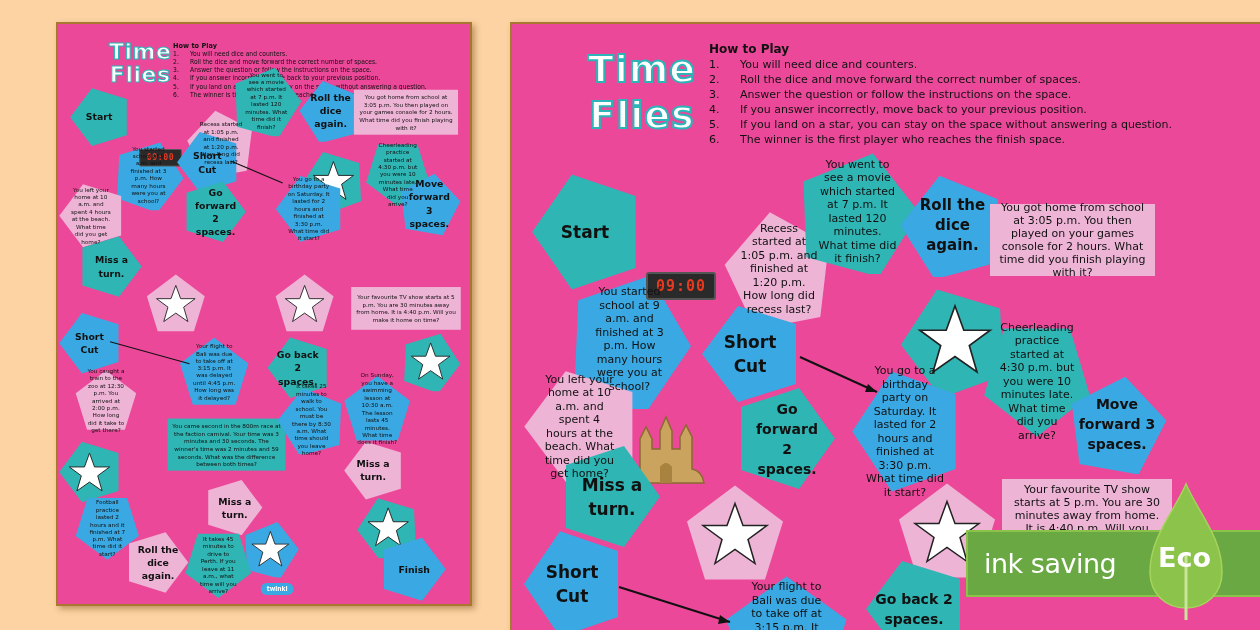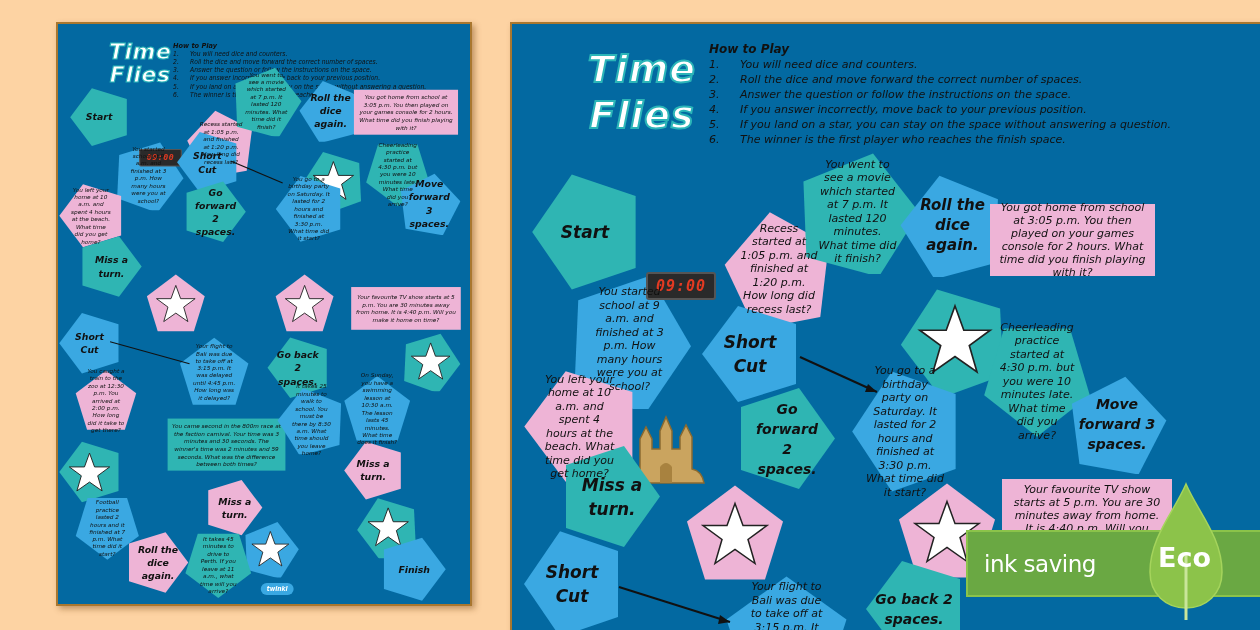--- a/index.html
+++ b/index.html
@@ -1,23 +1,22 @@
 <!DOCTYPE html>
 <html><head>
 <meta charset="utf-8">
 <style>
   * { box-sizing: border-box; margin: 0; padding: 0; }
   html, body { width: 1260px; height: 630px; overflow: hidden; }
   body { background: #fdd3a3; font-family: "DejaVu Sans", sans-serif; position: relative; }
 
   .page {
-    position: absolute; background: #0369a1; overflow: hidden;
+    position: absolute; background: #ec4899; overflow: hidden;
     border-left: 2px solid #a9772f; border-top: 2px solid #a9772f;
     box-shadow: 3px 3px 6px rgba(120,70,20,0.45);
-    font-style: italic;
   }
   .page.small { left: 56px; top: 22px; width: 416px; height: 584px; border-right: 2px solid #a9772f; border-bottom: 2px solid #a9772f; }
   .page.big { left: 510px; top: 22px; width: 758px; height: 620px; }
 
   .stage { position: absolute; left: 0; top: 0; transform-origin: 0 0; }
   .small .stage { transform: scale(0.548); }
   .big .stage { transform: scale(1); }
 
   .title {
     position: absolute; font-family: "DejaVu Sans", sans-serif; font-weight: bold;
@@ -47,21 +46,21 @@
     display: flex; align-items: center; justify-content: center; letter-spacing: 1px;
   }
   .arrow { position: absolute; left: 0; top: 0; pointer-events: none; }
   .illus { position: absolute; }
 
   .eco-banner {
     position: absolute; left: 966px; top: 530px; width: 294px; height: 67px;
     background: #6aa843; border: 2px solid #8bc34a; border-right: none;
     display: flex; align-items: center; padding-left: 16px;
   }
-  .eco-banner .ink { font-family: "DejaVu Sans", sans-serif; font-size: 23px; color: #fff; letter-spacing: -0.5px; }
+  .eco-banner .ink { font-family: "DejaVu Sans", sans-serif; font-size: 27px; color: #fff; letter-spacing: -0.5px; }
   .eco-leaf { position: absolute; left: 1148px; top: 482px; width: 76px; height: 140px; }
   .eco-leaf .eco-text { position: absolute; left: 10px; top: 60px; font-family: "DejaVu Sans", sans-serif; font-weight: bold; font-size: 27px; color: #fff; }
 </style>
 </head>
 <body>
 
 <div class="page small">
   <div class="stage" style="width:760px;height:1066px;">
     <div class="title" style="left:80px;top:28px;width:140px;">
       <div>Time</div>

